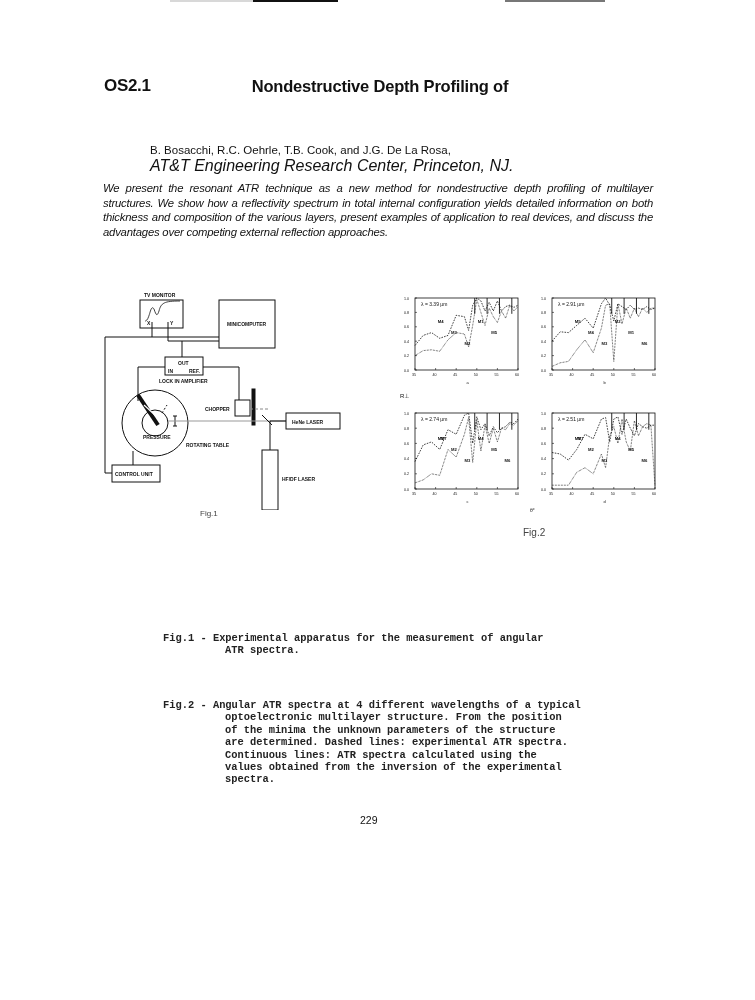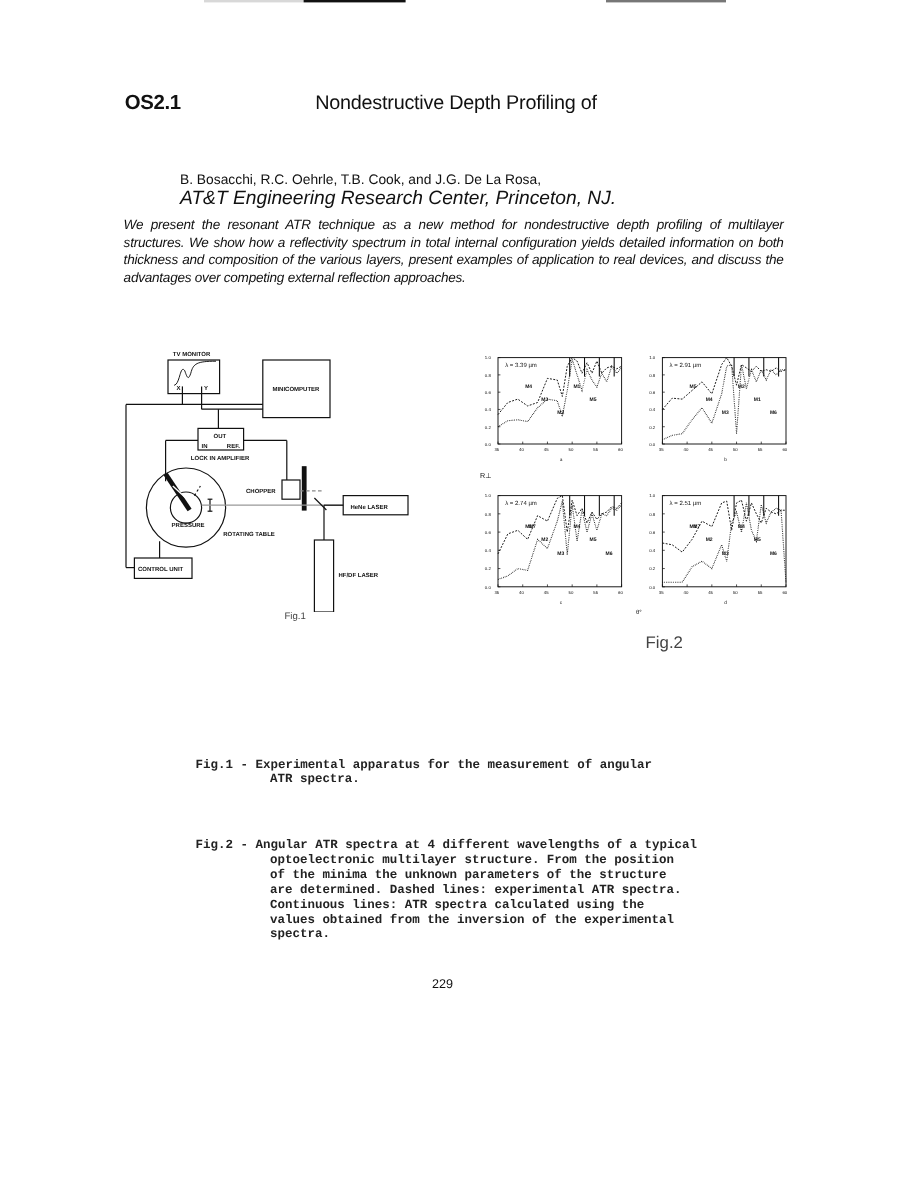--- a/index.html
+++ b/index.html
@@ -4,29 +4,29 @@
 <style>
   html, body { margin: 0; padding: 0; }
   body {
     width: 755px; height: 1000px; position: relative; overflow: hidden;
     background: #ffffff; color: #111;
     font-family: "Liberation Sans", "DejaVu Sans", sans-serif;
   }
   .abs { position: absolute; }
   .topbar { position: absolute; top: 0; height: 2px; }
   #session-id { left: 104px; top: 76px; font-size: 17px; font-weight: bold; letter-spacing: -0.3px; }
-  #title { left: 160px; top: 76px; width: 440px; text-align: center; font-size: 16.5px; font-weight: normal; line-height: 20px; letter-spacing: -0.2px; }
+  #title { left: 160px; top: 76px; width: 440px; text-align: center; font-size: 16.5px; font-weight: bold; line-height: 20px; letter-spacing: -0.2px; }
   #authors { left: 150px; top: 143px; width: 460px; text-align: left; font-size: 11.5px; line-height: 15px; }
   #affil { left: 150px; top: 158px; width: 460px; text-align: left; font-size: 16px; font-style: italic; line-height: 15px; }
   #abstract { left: 103px; top: 181px; width: 550px; font-size: 11.3px; line-height: 14.5px; text-align: justify; letter-spacing: -0.2px; font-style: italic; }
   svg text { font-family: "Liberation Sans", "DejaVu Sans", sans-serif; }
   #fig1 { left: 100px; top: 285px; }
   #fig2 { left: 390px; top: 290px; }
-  #fig1-label { left: 200px; top: 509px; font-size: 8px; color: #444; margin-left: 37px; }
-  #fig2-label { left: 538px; top: 527px; font-size: 14px; color: #444; }
+  #fig1-label { left: 200px; top: 509px; font-size: 8px; color: #444; }
+  #fig2-label { left: 523px; top: 527px; font-size: 10px; color: #444; }
   .caption { position: absolute; font-family: "Liberation Mono", "DejaVu Sans Mono", monospace; font-size: 10.4px; line-height: 12.4px; color: #222; white-space: pre; font-weight: bold; }
   #cap1 { left: 163px; top: 632px; }
   #cap2 { left: 163px; top: 678px; margin-top: 21px; }
   #page-num { left: 360px; top: 814px; font-size: 10.5px; }
 </style>
 </head>
 <body>
 
 <div class="topbar" style="left:170px;width:83px;background:#d8d8d8;"></div>
 <div class="topbar" style="left:253px;width:85px;background:#111;"></div>

